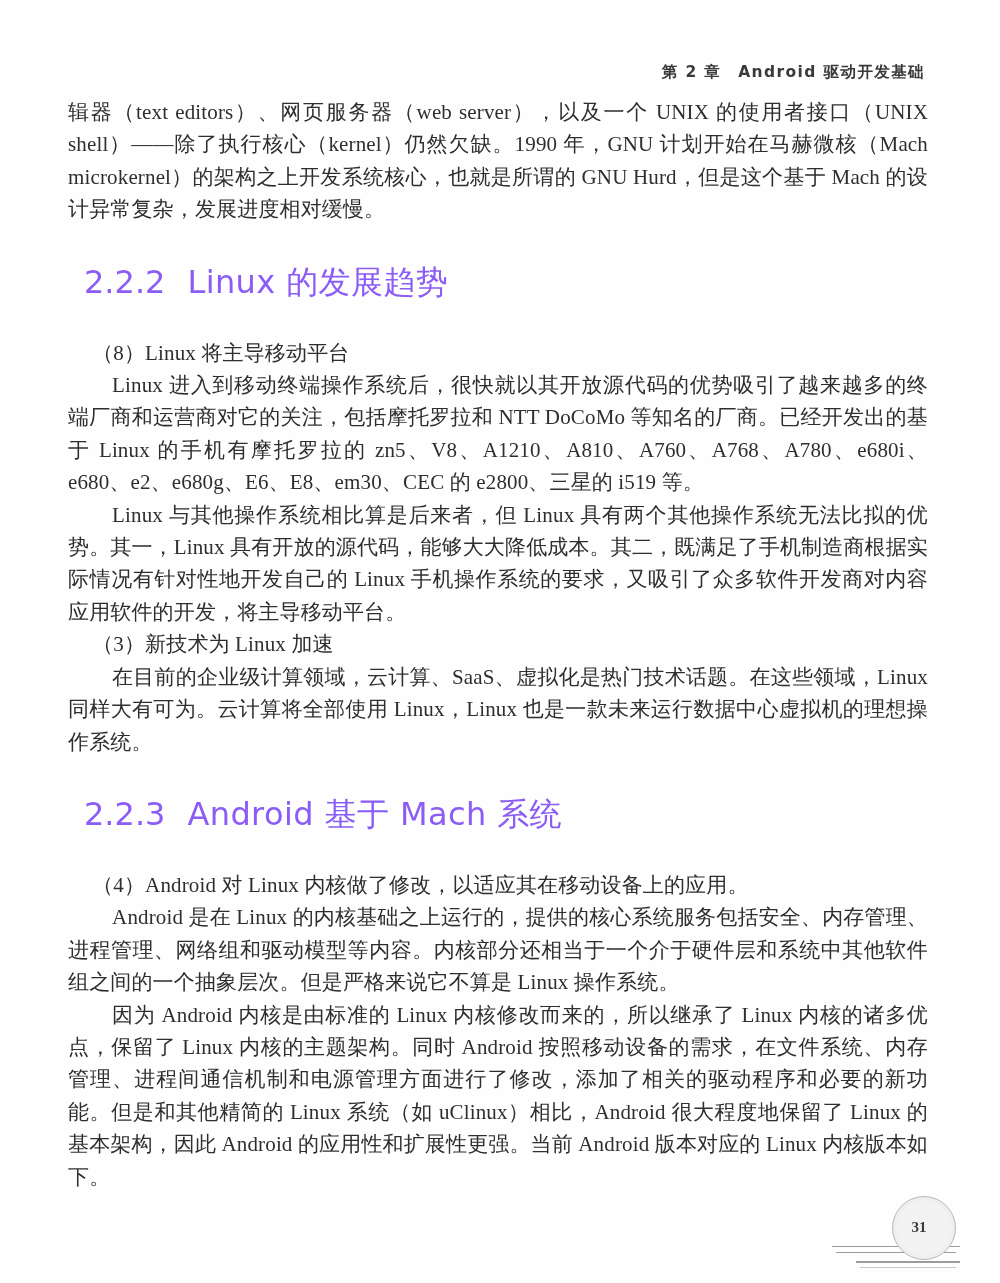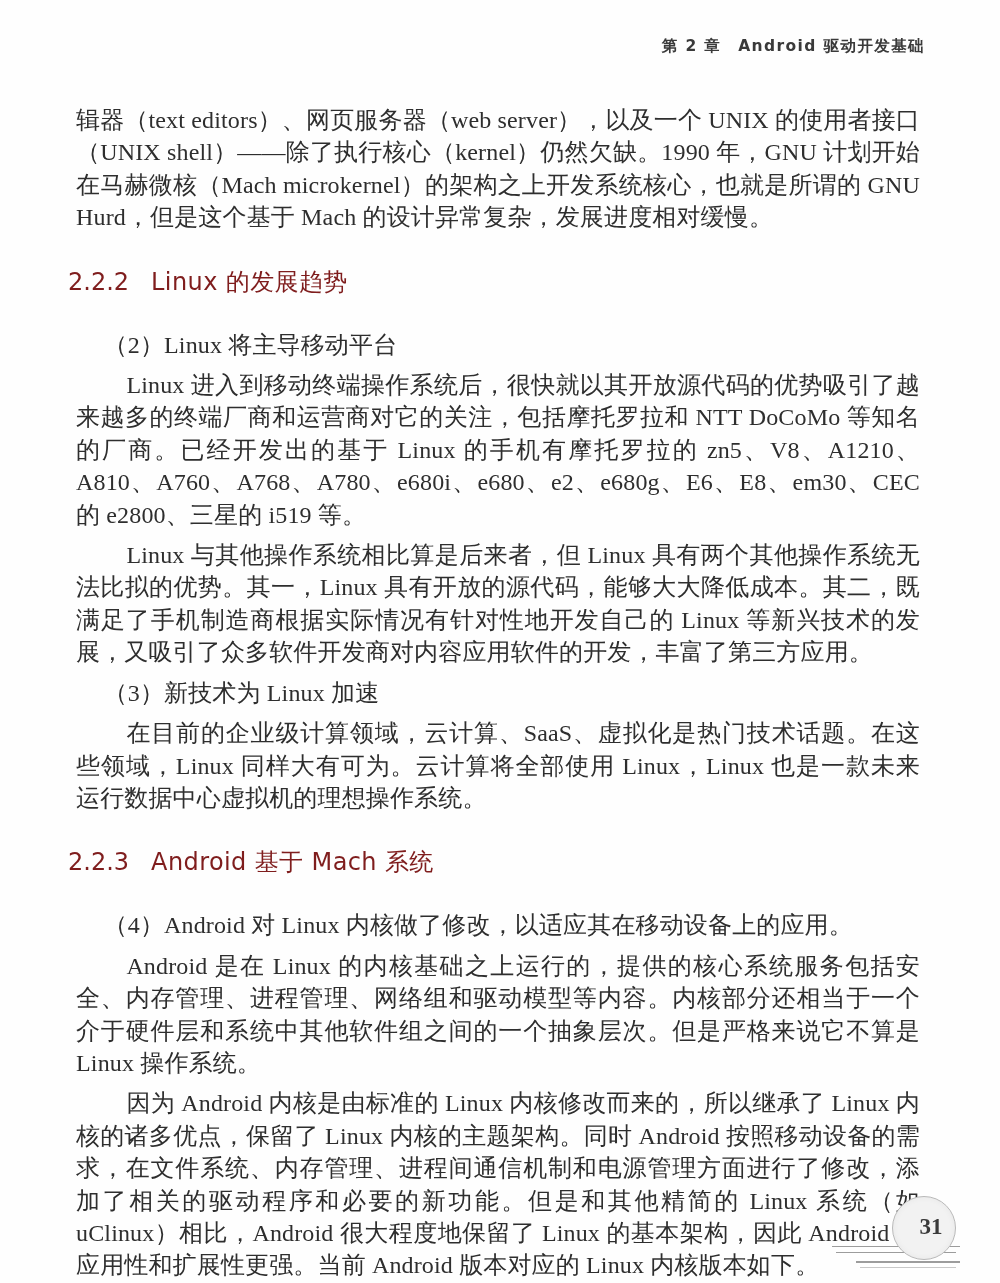--- a/index.html
+++ b/index.html
@@ -13,59 +13,59 @@
     height: 1283px;
     background: #fefefe;
     overflow: hidden;
     font-family: "Liberation Serif", "DejaVu Serif", serif;
     color: #2b2b2b;
   }
 
   
   .running-head {
     position: absolute;
-    top: 36px;
+    top: 62px;
     right: 75px;
     font-family: "DejaVu Sans", "Liberation Sans", sans-serif;
     font-size: 15.5px;
     font-weight: bold;
     letter-spacing: 1.4px;
     color: #3a3a3a;
     white-space: nowrap;
   }
 
   
   .content {
     position: absolute;
     left: 68px;
     top: 96px;
     width: 860px;
   }
 
   p.body {
-    margin: 8px;
-    font-size: 24px;
+    margin: 0;
+    font-size: 21px;
     line-height: 32.4px;
     text-align: justify;
     text-justify: inter-ideograph;
     color: #2e2e2e;
     letter-spacing: 0.15px;
   }
   p.indent  { text-indent: 2.1em; }
   p.indent1 { text-indent: 1.15em; }
   p.noindent { text-indent: 0; }
 
   
   h2.section {
-    margin: 0;
+    margin: 16px;
     font-family: "DejaVu Sans", "Liberation Sans", sans-serif;
     font-weight: normal;
-    font-size: 24px;
+    font-size: 32px;
     line-height: 34px;
-    color: #7f1d1d;
+    color: #8b5cf6;
     letter-spacing: 0.4px;
     white-space: nowrap;
   }
   .sec-num { letter-spacing: 0px; }
   .sec-gap { display: inline-block; width: 22px; }
 
   .sp-h-top    { height: 23px; }
   .sp-h-bottom { height: 22px; }
 
   
@@ -82,30 +82,30 @@
     top: 0px;
     width: 62px;
     height: 62px;
     border-radius: 50%;
     background: #f2f2f2;
     border: 1.6px solid #b9b9b9;
     box-shadow: inset 0 0 6px rgba(0,0,0,0.05);
   }
   .folio-num {
     position: absolute;
-    left: 20px;
+    left: 8px;
     top: 0px;
     width: 62px;
     height: 62px;
     display: flex;
     align-items: center;
     justify-content: center;
     font-family: "Liberation Serif", "DejaVu Serif", serif;
     font-weight: bold;
-    font-size: 23px;
+    font-size: 15px;
     color: #3a3a3a;
   }
   .folio-rule {
     position: absolute;
     background: #9c9c9c;
   }
   .folio-rule.r1 { left: -48px; top: 50px;  width: 128px; height: 1.4px; }
   .folio-rule.r2 { left: -44px; top: 56px;  width: 120px; height: 1.2px; }
   .folio-rule.r3 { left: -24px; top: 65px;  width: 104px; height: 2.2px; }
   .folio-rule.r4 { left: -20px; top: 71px;  width: 96px;  height: 1.2px; background:#c8c8c8; }
@@ -122,23 +122,23 @@
     <p class="body noindent">辑器（text editors）、网页服务器（web server），以及一个 UNIX 的使用者接口（UNIX shell）——除了执行核心（kernel）仍然欠缺。1990 年，GNU 计划开始在马赫微核（Mach microkernel）的架构之上开发系统核心，也就是所谓的 GNU Hurd，但是这个基于 Mach 的设计异常复杂，发展进度相对缓慢。</p>
 
     <div class="sp-h-top"></div>
 
     <h2 class="section">
       <span class="sec-num">2.2.2</span><span class="sec-gap"></span><span>Linux 的发展趋势</span>
     </h2>
 
     <div class="sp-h-bottom"></div>
 
-    <p class="body indent1">（2）Linux 将主导移动平台</p>
+    <p class="body indent1">（8）Linux 将主导移动平台</p>
     <p class="body indent">Linux 进入到移动终端操作系统后，很快就以其开放源代码的优势吸引了越来越多的终端厂商和运营商对它的关注，包括摩托罗拉和 NTT DoCoMo 等知名的厂商。已经开发出的基于 Linux 的手机有摩托罗拉的 zn5、V8、A1210、A810、A760、A768、A780、e680i、e680、e2、e680g、E6、E8、em30、CEC 的 e2800、三星的 i519 等。</p>
-    <p class="body indent">Linux 与其他操作系统相比算是后来者，但 Linux 具有两个其他操作系统无法比拟的优势。其一，Linux 具有开放的源代码，能够大大降低成本。其二，既满足了手机制造商根据实际情况有针对性地开发自己的 Linux 等新兴技术的发展，又吸引了众多软件开发商对内容应用软件的开发，丰富了第三方应用。</p>
+    <p class="body indent">Linux 与其他操作系统相比算是后来者，但 Linux 具有两个其他操作系统无法比拟的优势。其一，Linux 具有开放的源代码，能够大大降低成本。其二，既满足了手机制造商根据实际情况有针对性地开发自己的 Linux 手机操作系统的要求，又吸引了众多软件开发商对内容应用软件的开发，将主导移动平台。</p>
     <p class="body indent1">（3）新技术为 Linux 加速</p>
     <p class="body indent">在目前的企业级计算领域，云计算、SaaS、虚拟化是热门技术话题。在这些领域，Linux 同样大有可为。云计算将全部使用 Linux，Linux 也是一款未来运行数据中心虚拟机的理想操作系统。</p>
 
     <div class="sp-h-top"></div>
 
     <h2 class="section">
       <span class="sec-num">2.2.3</span><span class="sec-gap"></span><span>Android 基于 Mach 系统</span>
     </h2>
 
     <div class="sp-h-bottom"></div>

